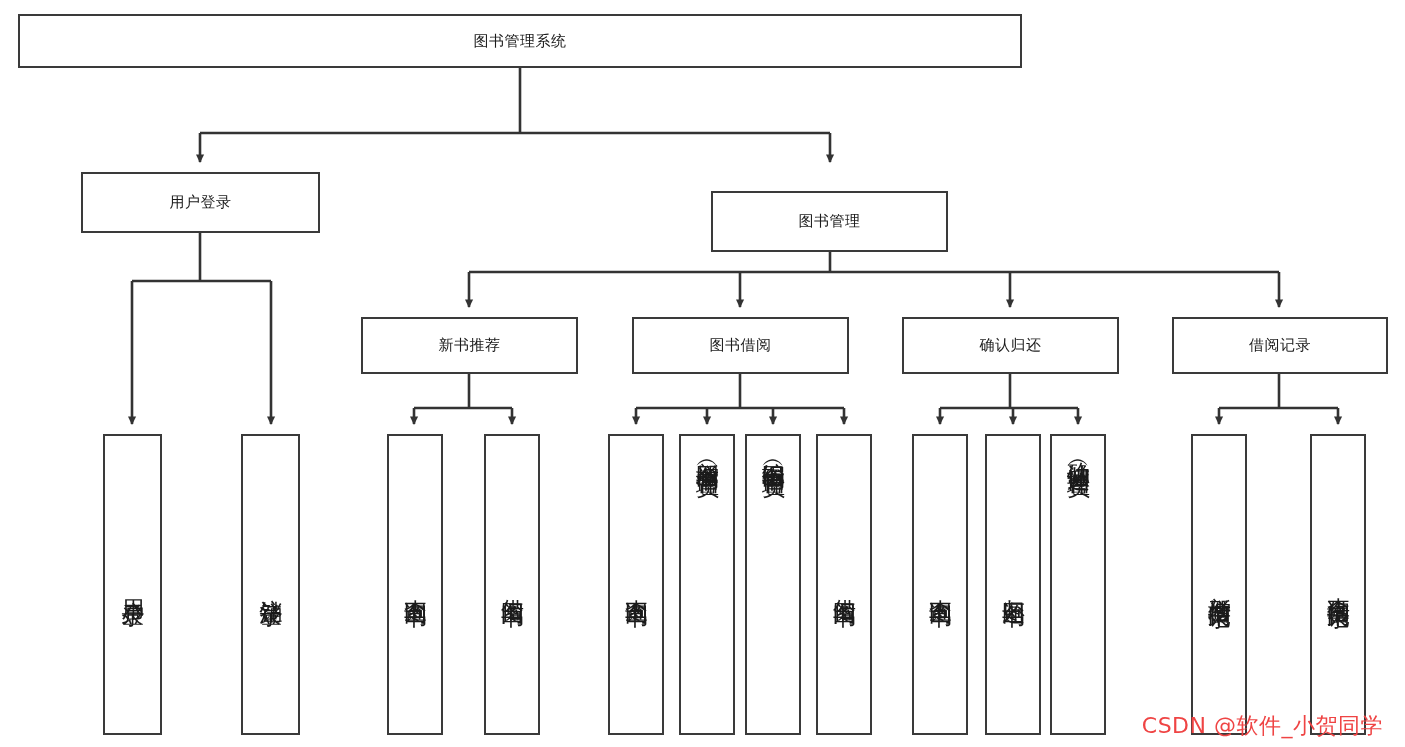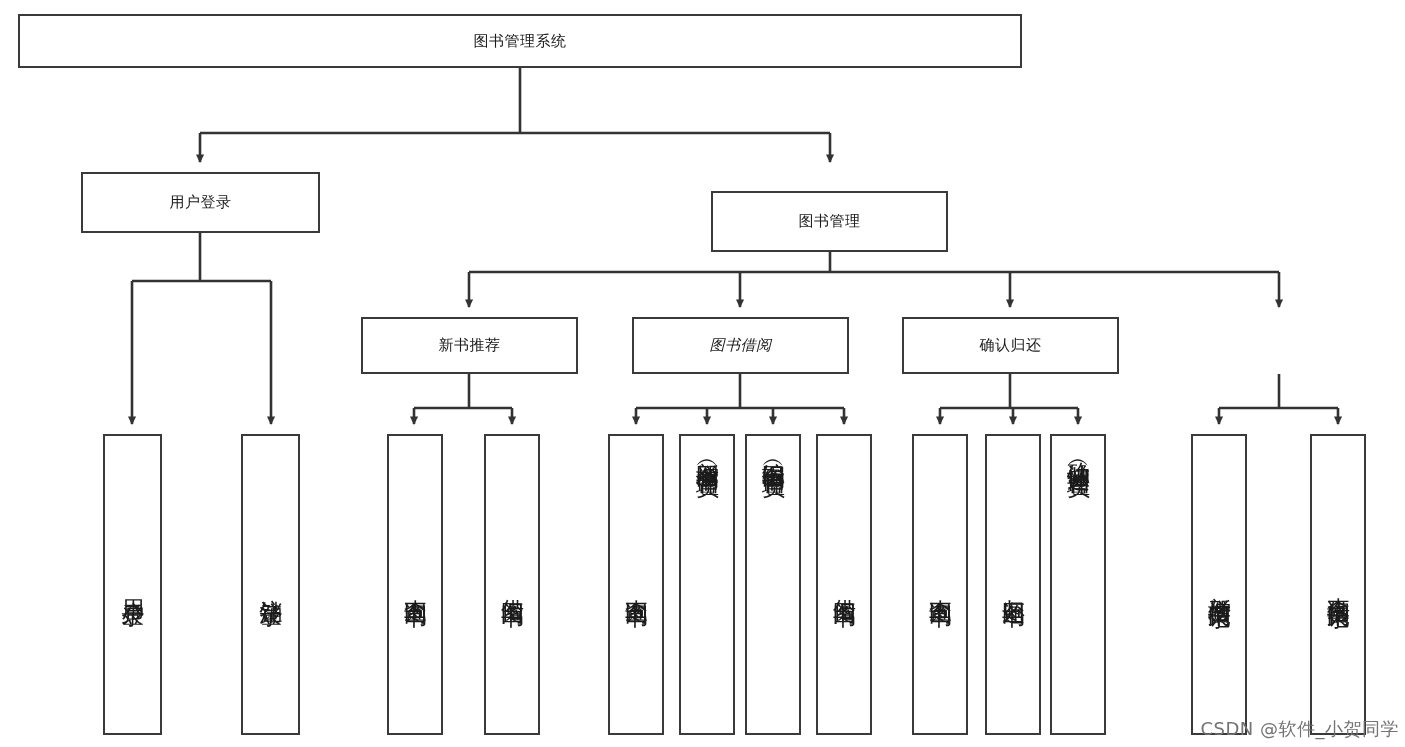--- a/index.html
+++ b/index.html
@@ -59,24 +59,24 @@
     white-space: normal;
   }
   .node.vert.center-text {
     align-items: center;
   }
   .node.vert.center-text .node-label {
     padding-top: 0;
   }
   .watermark {
     position: absolute;
-    right: 6px;
+    right: 22px;
     bottom: 6px;
-    font-size: 18px;
-    color: #737373;
+    font-size: 22px;
+    color: #ef4444;
     white-space: nowrap;
     letter-spacing: 0.5px;
   }
 </style>
 </head>
 <body>
 
 <div id="diagram-root">
 
   <svg class="edges" viewBox="0 0 1405 747">
@@ -136,26 +136,29 @@
   <div class="node horiz" style="left:81px; top:172px; width:239px; height:61px;">
     <span class="node-label">用户登录</span>
   </div>
   <div class="node horiz" style="left:711px; top:172px; width:237px; height:61px;margin-top:19px;">
     <span class="node-label">图书管理</span>
   </div>
 
   <div class="node horiz" style="left:361px; top:317px; width:217px; height:57px;">
     <span class="node-label">新书推荐</span>
   </div>
-  <div class="node horiz" style="left:632px; top:317px; width:217px; height:57px;font-style:italic;">
+  <div class="node horiz" style="left:632px; top:317px; width:217px; height:57px;">
     <span class="node-label">图书借阅</span>
   </div>
   <div class="node horiz" style="left:902px; top:317px; width:217px; height:57px;">
     <span class="node-label">确认归还</span>
   </div>
+  <div class="node horiz" style="left:1172px; top:317px; width:216px; height:57px;">
+    <span class="node-label">借阅记录</span>
+  </div>
 
   <div class="node vert center-text" style="left:103px; top:434px; width:59px; height:301px;">
     <span class="node-label">用户登录</span>
   </div>
   <div class="node vert center-text" style="left:241px; top:434px; width:59px; height:301px;">
     <span class="node-label">注销登录</span>
   </div>
 
   <div class="node vert center-text" style="left:387px; top:434px; width:56px; height:301px;">
     <span class="node-label">查询图书</span>

